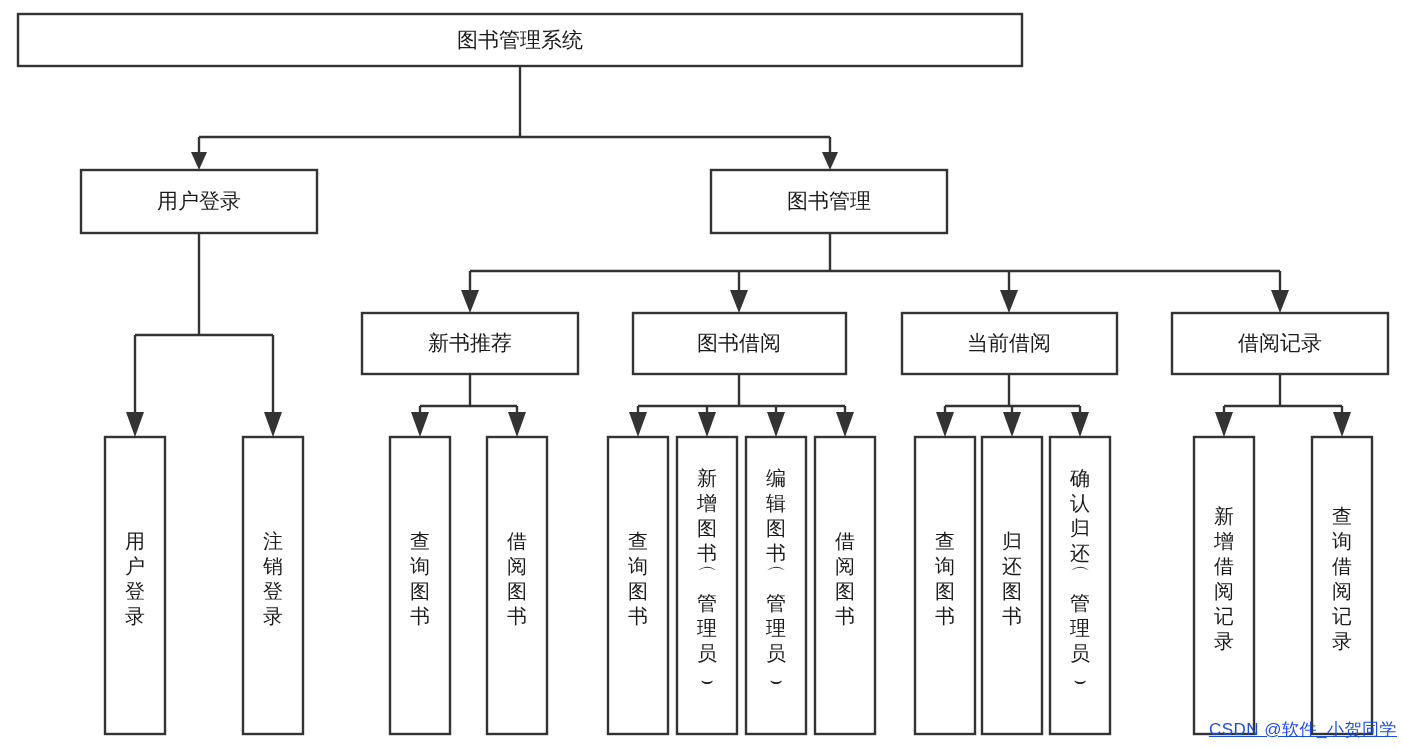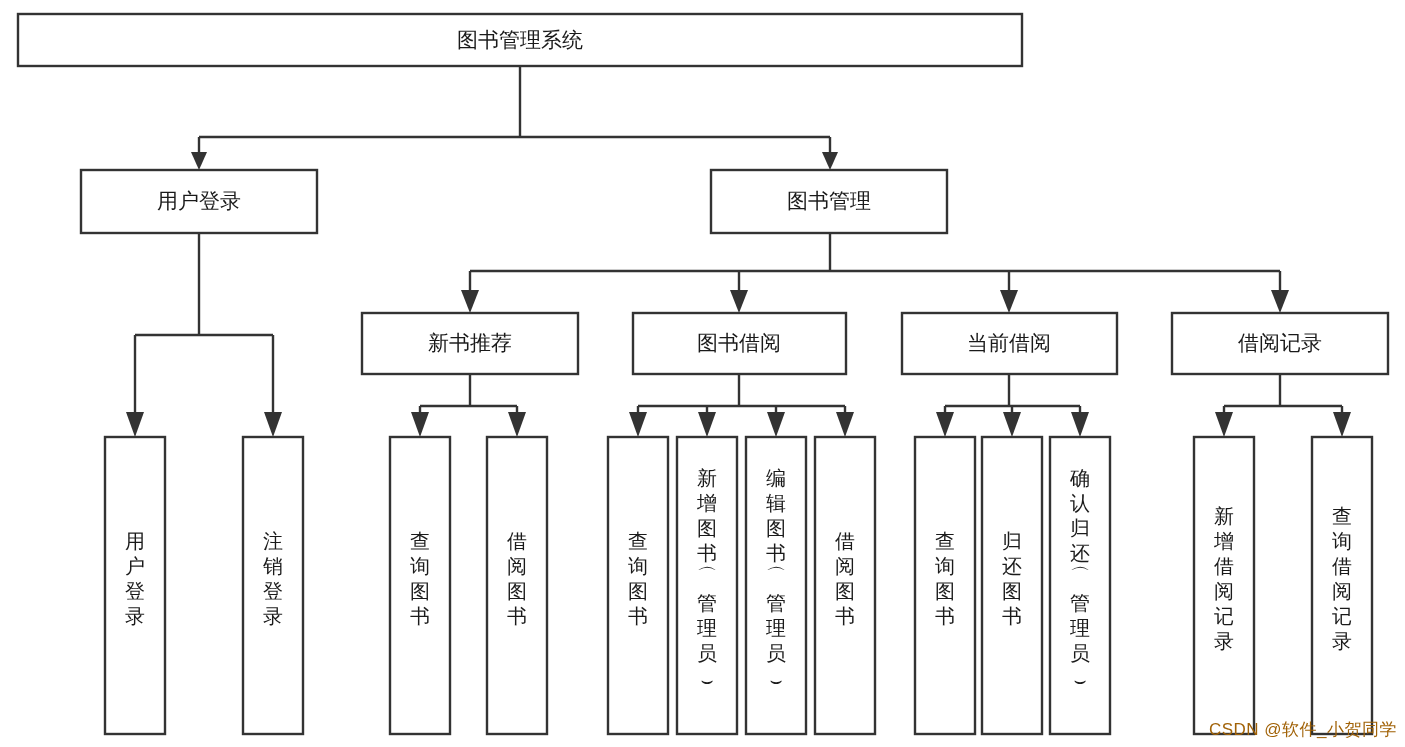--- a/index.html
+++ b/index.html
@@ -53,24 +53,25 @@
     font-size: 20px;
     fill: #1a1a1a;
     text-anchor: middle;
   }
   .watermark {
     position: absolute;
     right: 8px;
     bottom: 6px;
     font-family: "Liberation Sans", "DejaVu Sans", sans-serif;
     font-size: 17px;
-    color: #a16207;
+    color: #1d4ed8;
     letter-spacing: 0.5px;
     white-space: nowrap;
     user-select: none;
+    text-decoration: underline;
   }
 </style>
 </head>
 <body>
 
 <div id="diagram-root">
 
   <svg class="diagram-canvas" viewBox="0 0 1405 747">
 
     <g>

